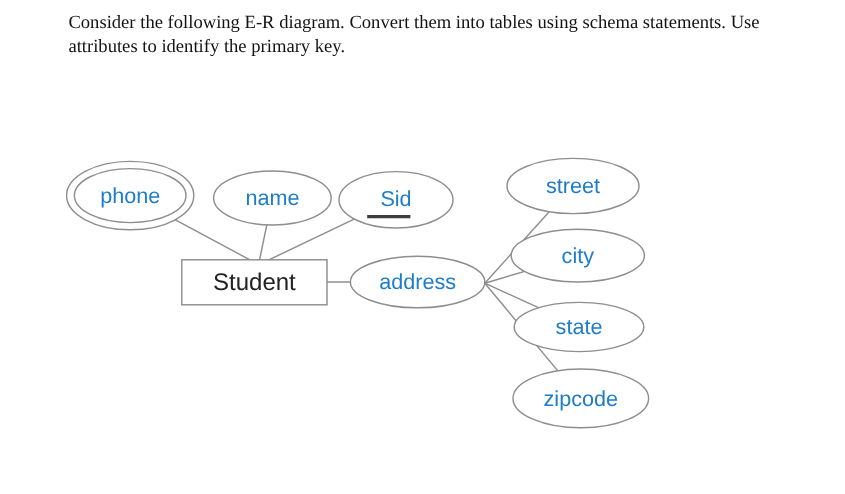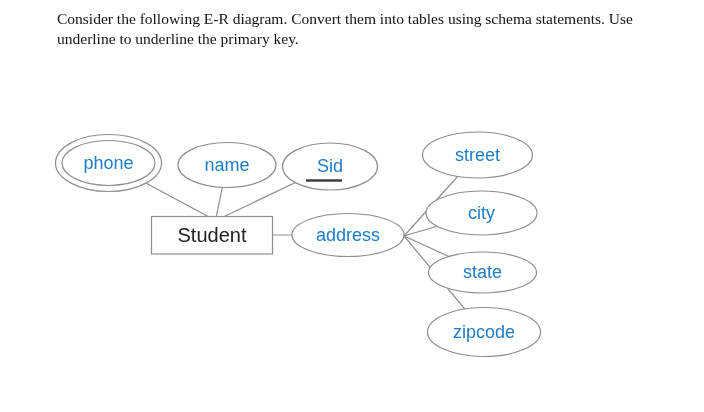--- a/index.html
+++ b/index.html
@@ -35,21 +35,21 @@
     font-family:"Liberation Sans", sans-serif;
     font-size:20px;text-anchor:middle;
   }
   .pk-underline{stroke:var(--primary-key-underline);stroke-width:2.6;}
 </style>
 </head>
 <body>
 
 <div class="page">
 
-  <p class="instructions"><span>Consider the following E-R diagram. Convert them into tables using schema statements. Use</span><br><span>underline to underline the primary key.</span></p>
+  <p class="instructions"><span>Consider the following E-R diagram. Convert them into tables using schema statements. Use</span><br><span>attributes to identify the primary key.</span></p>
 
 
   <svg class="er-diagram" width="704" height="412" viewBox="0 0 704 412" xmlns="http://www.w3.org/2000/svg">
 
     <g>
       <line class="connector" x1="108.5" y1="163" x2="211" y2="218"></line>
       <line class="connector" x1="227" y1="165" x2="216" y2="218"></line>
       <line class="connector" x1="330" y1="166" x2="221" y2="218"></line>
       <line class="connector" x1="262" y1="235" x2="310" y2="235"></line>
       <line class="connector" x1="404" y1="236" x2="477" y2="155"></line>

